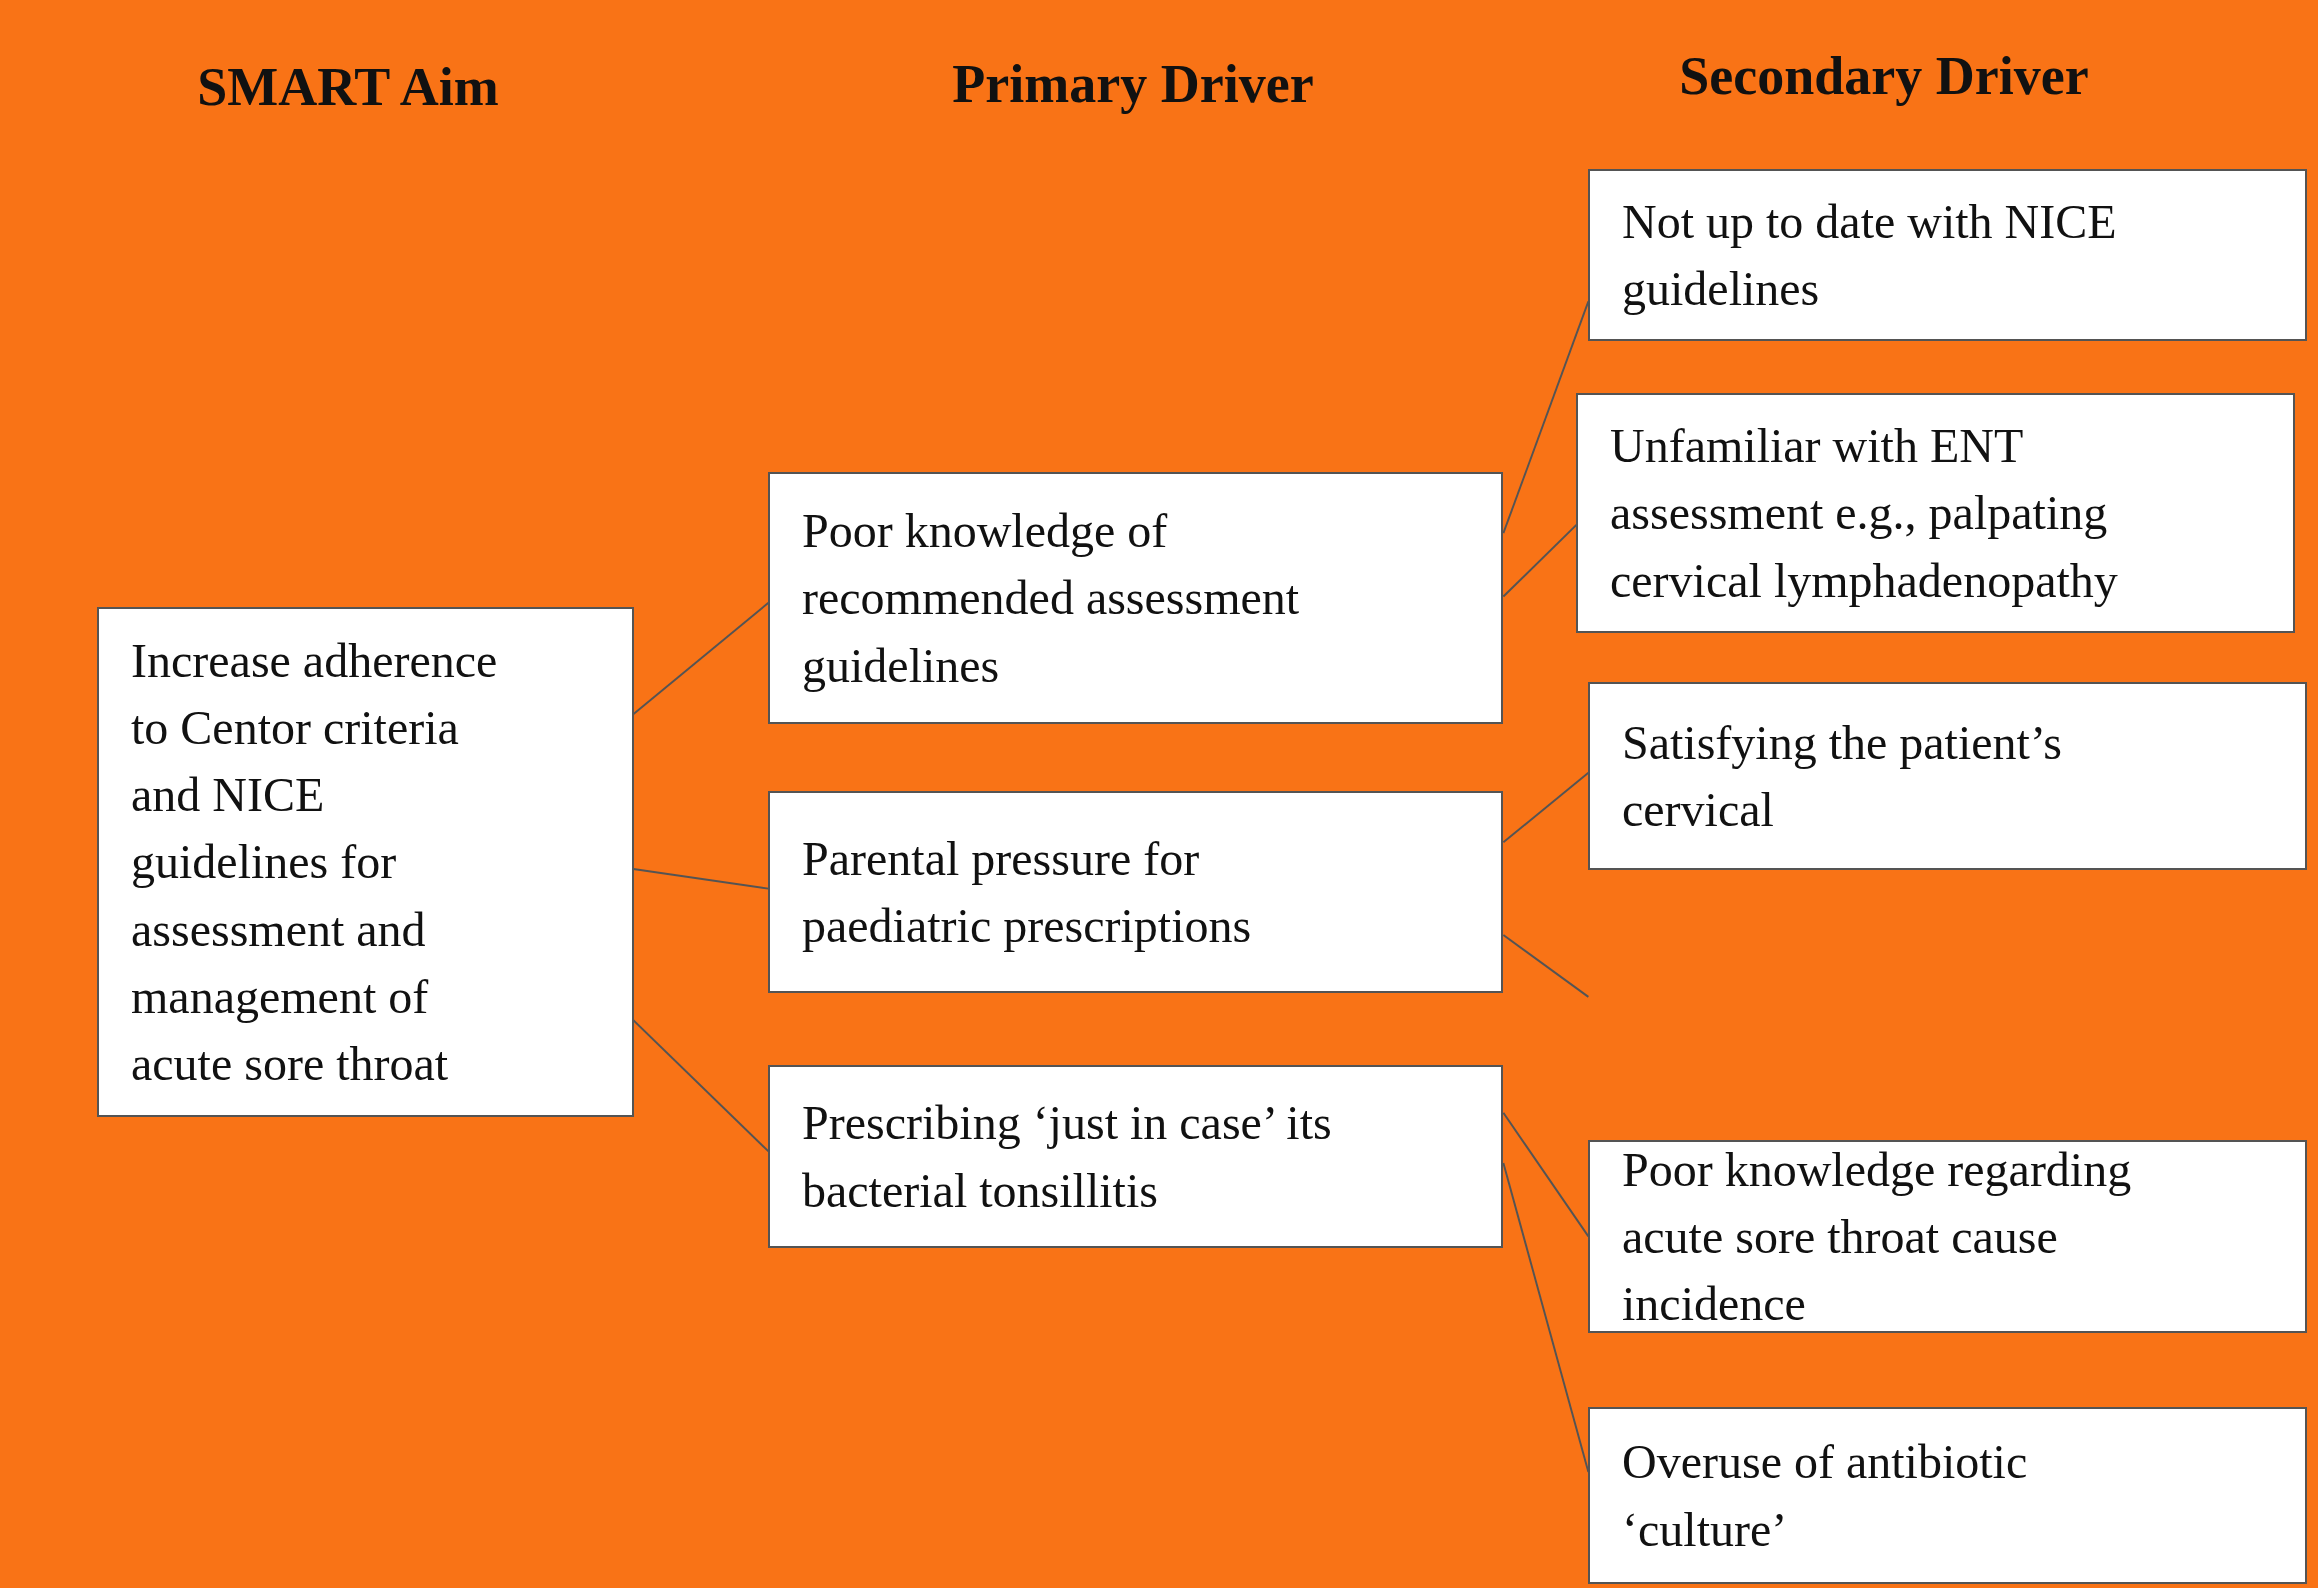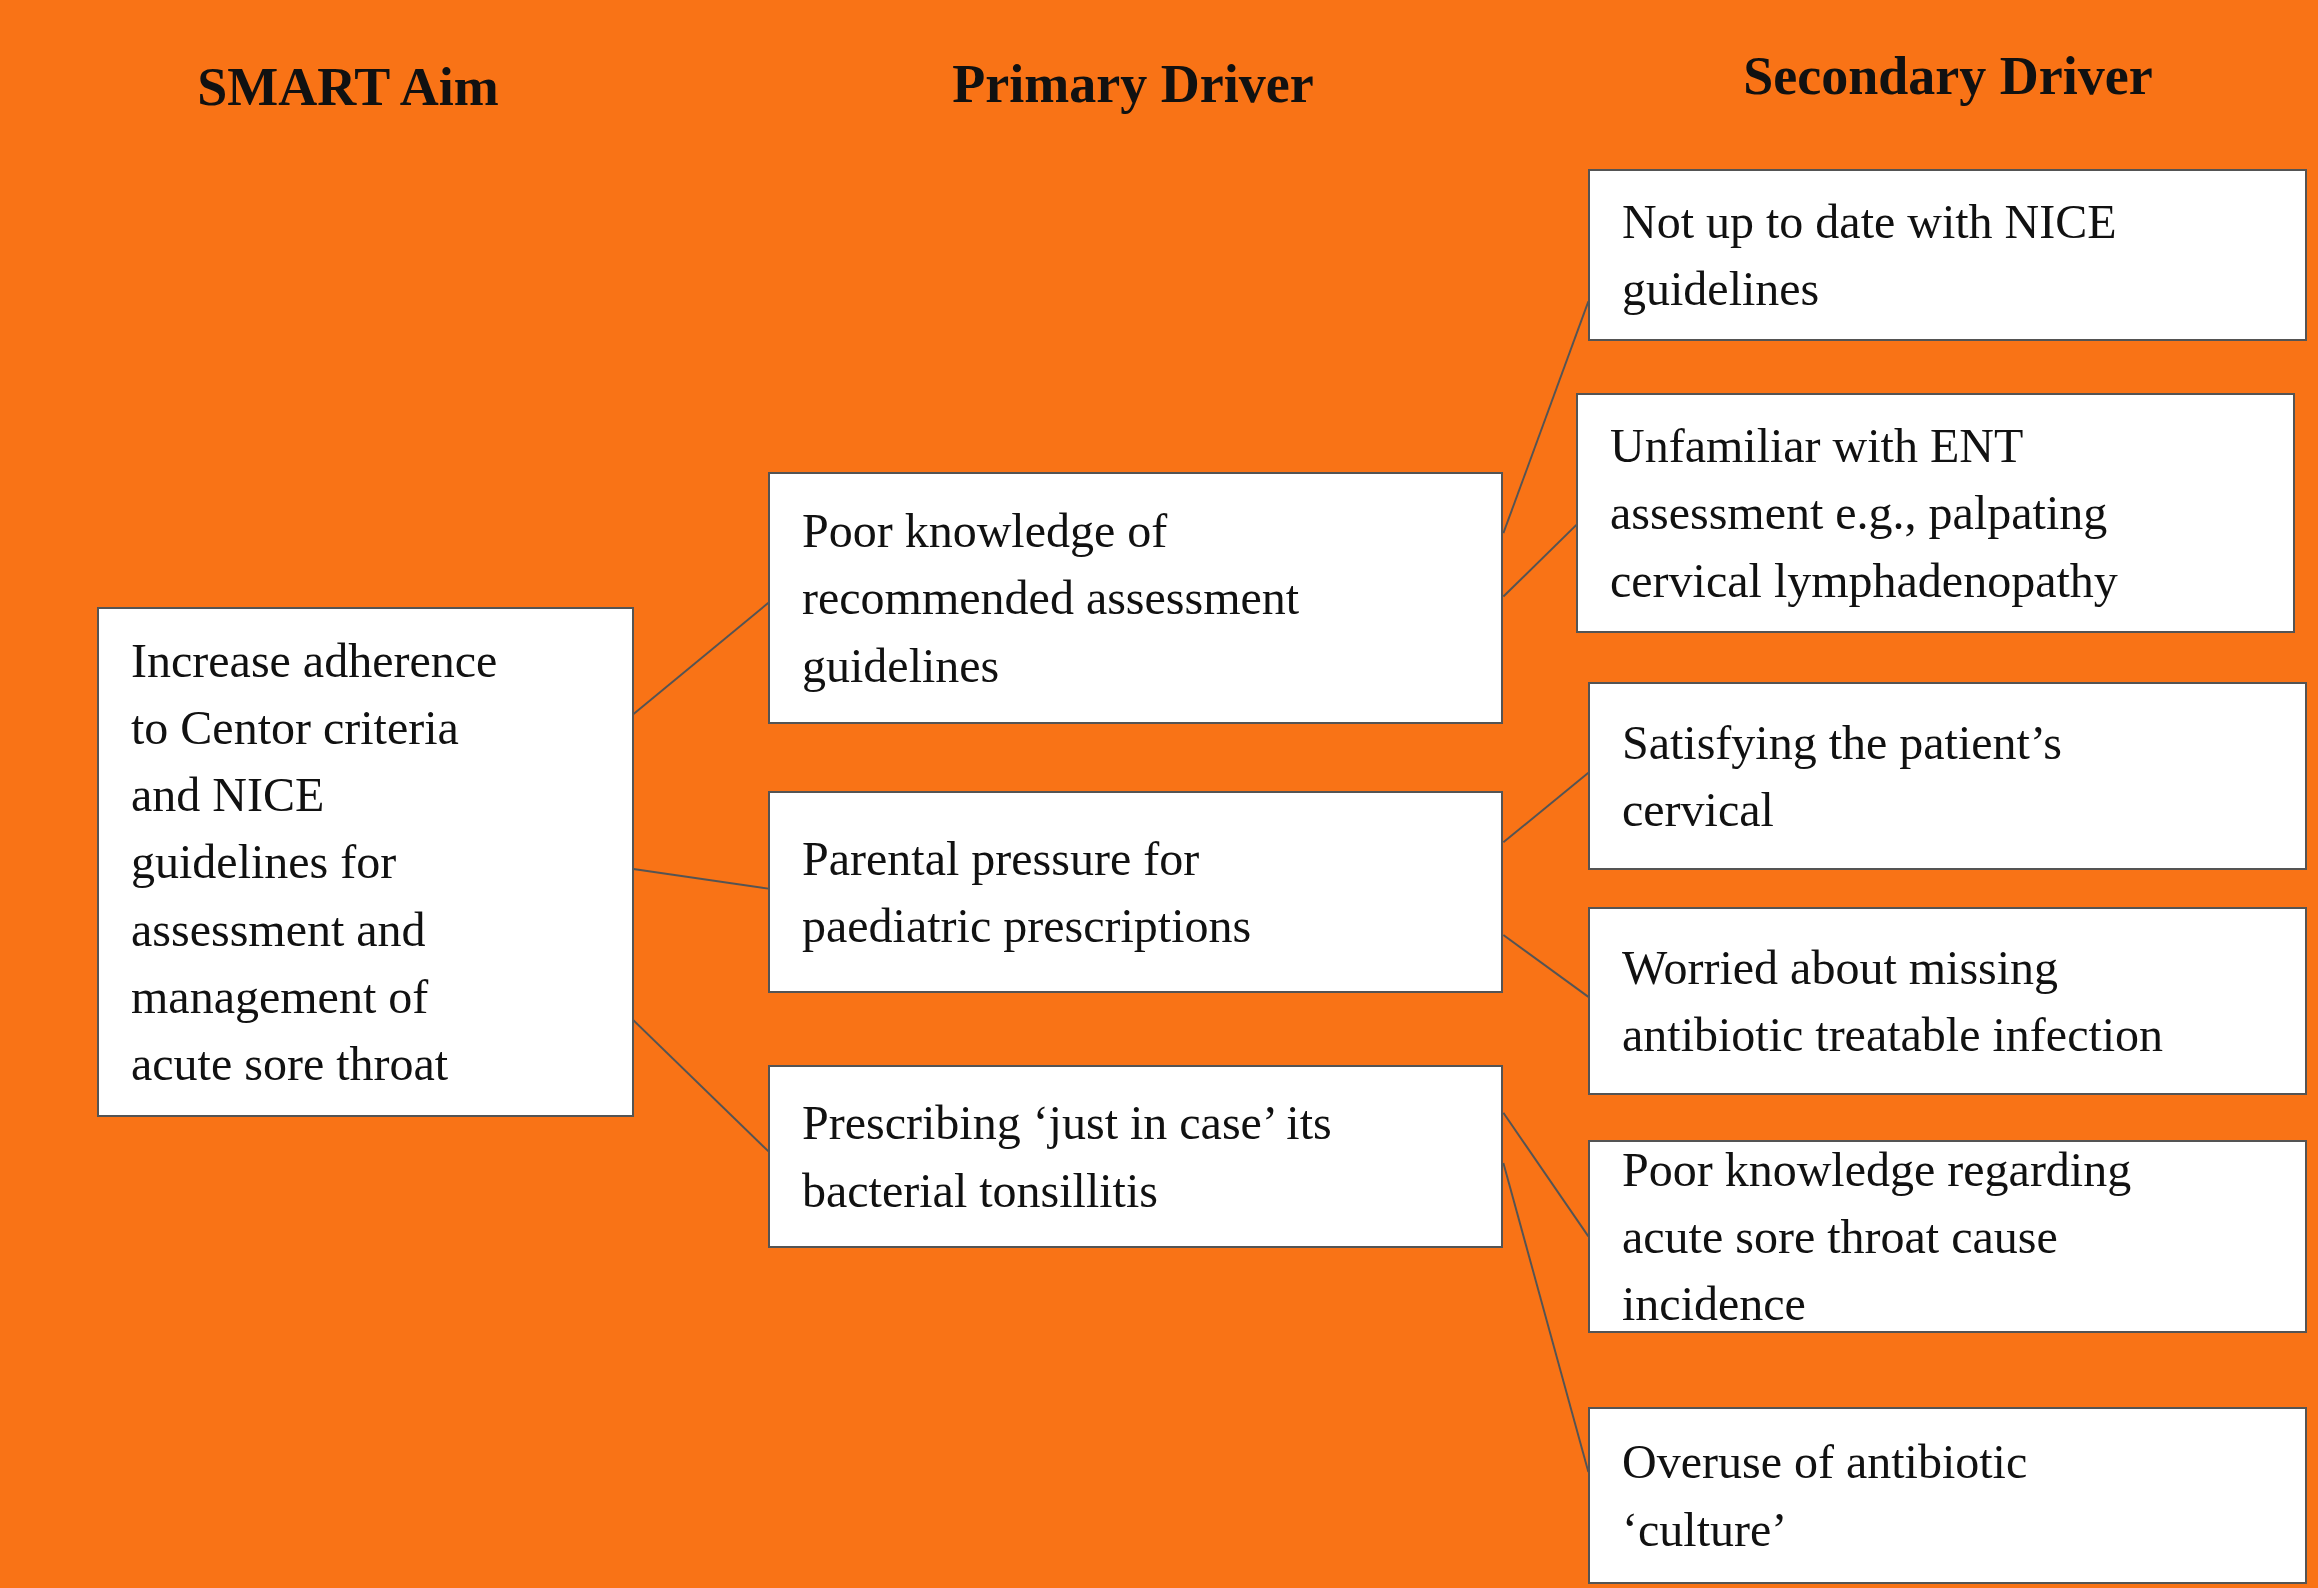--- a/index.html
+++ b/index.html
@@ -42,21 +42,21 @@
   
   #box-s1       { left: 1588px; top: 169px;  width: 719px; height: 172px; }
   #box-s2       { left: 1576px; top: 393px;  width: 719px; height: 240px; }
   #box-s3       { left: 1588px; top: 682px;  width: 719px; height: 188px; }
   #box-s4       { left: 1588px; top: 907px; width: 719px; height: 188px; }
   #box-s5       { left: 1588px; top: 1140px; width: 719px; height: 193px; }
   #box-s6       { left: 1588px; top: 1407px; width: 719px; height: 177px; }
 
   #hdr-aim       { left: 348px;  top: 56px; }
   #hdr-primary   { left: 1133px; top: 53px; }
-  #hdr-secondary { left: 1948px; top: 45px; text-align: right; }
+  #hdr-secondary { left: 1884px; top: 45px; text-align: right; }
 
   svg.connectors {
     position: absolute;
     left: 0; top: 0;
     width: 2319px;
     height: 1588px;
     pointer-events: none;
   }
   svg.connectors line {
     stroke: #545454;
@@ -114,24 +114,20 @@
   </div>
   <div class="box" id="box-s2">
     <div class="txt">Unfamiliar with ENT
 assessment e.g., palpating
 cervical lymphadenopathy</div>
   </div>
   <div class="box" id="box-s3">
     <div class="txt">Satisfying the patient’s
 cervical</div>
   </div>
-  <div class="box" id="box-s4">
-    <div class="txt">Worried about missing
-antibiotic treatable infection</div>
-  </div>
   <div class="box" id="box-s5">
     <div class="txt">Poor knowledge regarding
 acute sore throat cause
 incidence</div>
   </div>
   <div class="box" id="box-s6">
     <div class="txt">Overuse of antibiotic
 ‘culture’</div>
   </div>
 

